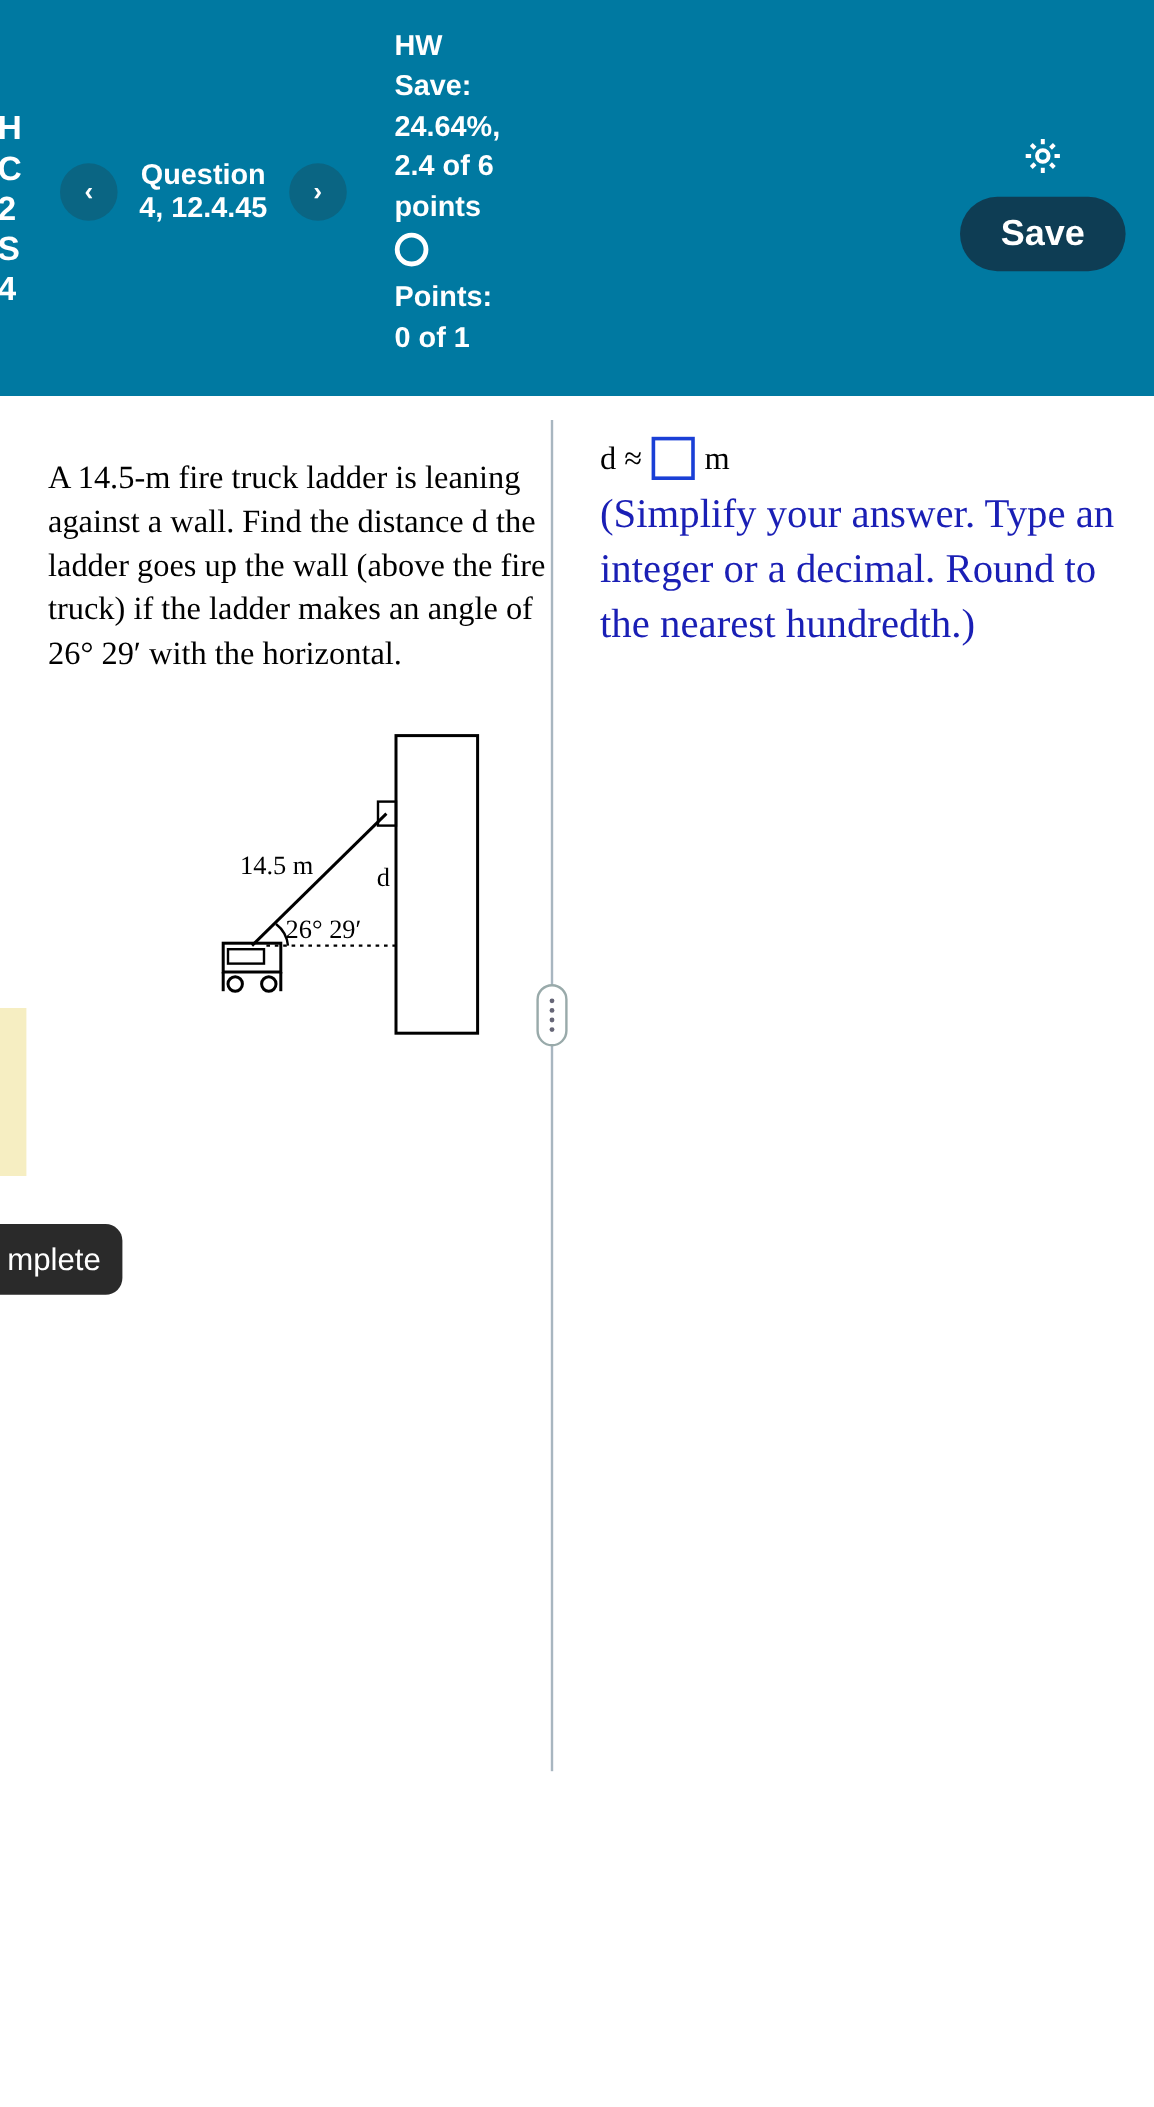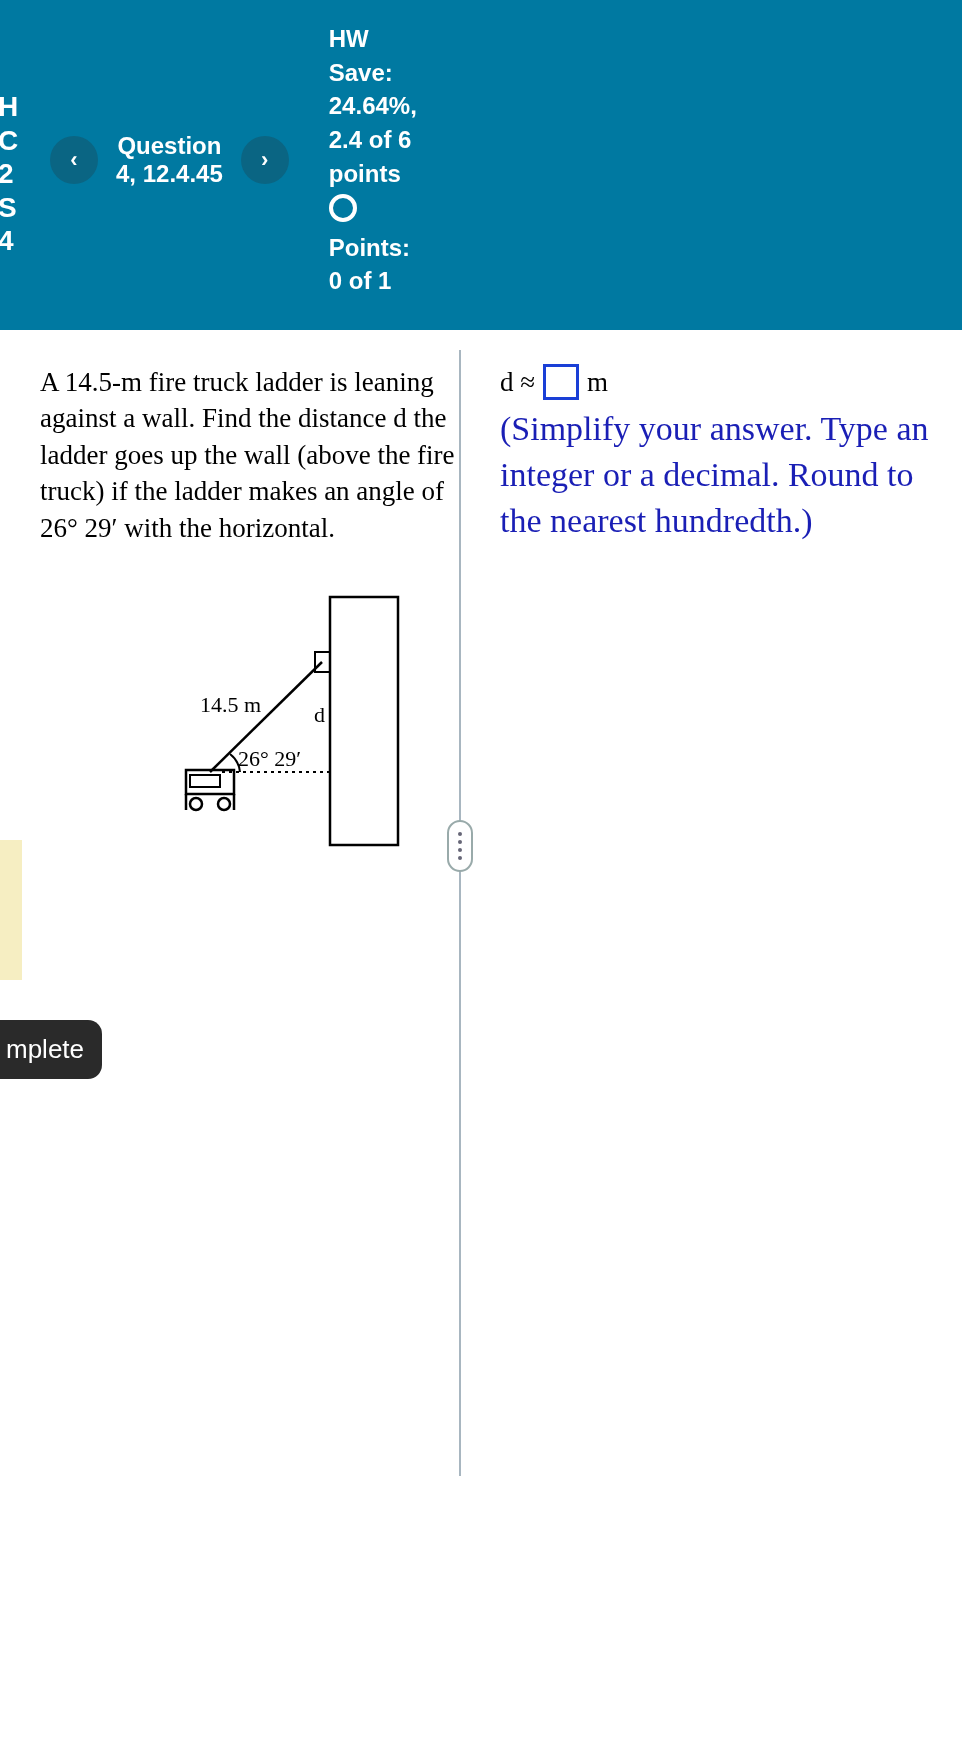--- a/index.html
+++ b/index.html
@@ -83,20 +83,21 @@
   }
   .content {
     display: flex;
     height: calc(1756px - 330px);
     position: relative;
   }
   .left-col {
     width: 460px;
     padding: 34px 4px 10px 40px;
     position: relative;
+    margin-top: 16px;
   }
   .q-text {
     font-size: 27px;
     font-family: Georgia, 'Times New Roman', serif;
     color: #000;
     line-height: 1.35;
   }
   .diagram {
     margin-top: 46px;
     margin-left: 100px;
@@ -192,20 +193,29 @@
     <span class="row">HW</span>
     <span class="row">Save:</span>
     <span class="row">24.64%,</span>
     <span class="row">2.4 of 6</span>
     <span class="row">points</span>
     <span class="row"><span class="status-circle"></span></span>
     <span class="row">Points:</span>
     <span class="row">0 of 1</span>
   </div>
 
+  <div class="right-group">
+    <div class="gear">
+      <svg viewBox="0 0 24 24" width="36" height="36" fill="none" stroke="#fff" stroke-width="2.2">
+        <circle cx="12" cy="12" r="3.2"></circle>
+        <path d="M12 2.5v3M12 18.5v3M21.5 12h-3M5.5 12h-3M18.4 5.6l-2.1 2.1M7.7 16.3l-2.1 2.1M18.4 18.4l-2.1-2.1M7.7 7.7L5.6 5.6"></path>
+      </svg>
+    </div>
+    <div class="save-btn">Save</div>
+  </div>
 </div>
 
 <div class="content">
   <div class="yellow-edge"></div>
 
   <div class="left-col">
     <div class="q-text">A 14.5-m fire truck ladder is leaning against a wall. Find the distance d the ladder goes up the wall (above the fire truck) if the ladder makes an angle of 26° 29′ with the horizontal.</div>
 
     <div class="diagram">
       <svg viewBox="0 0 260 260" width="260" height="260">

